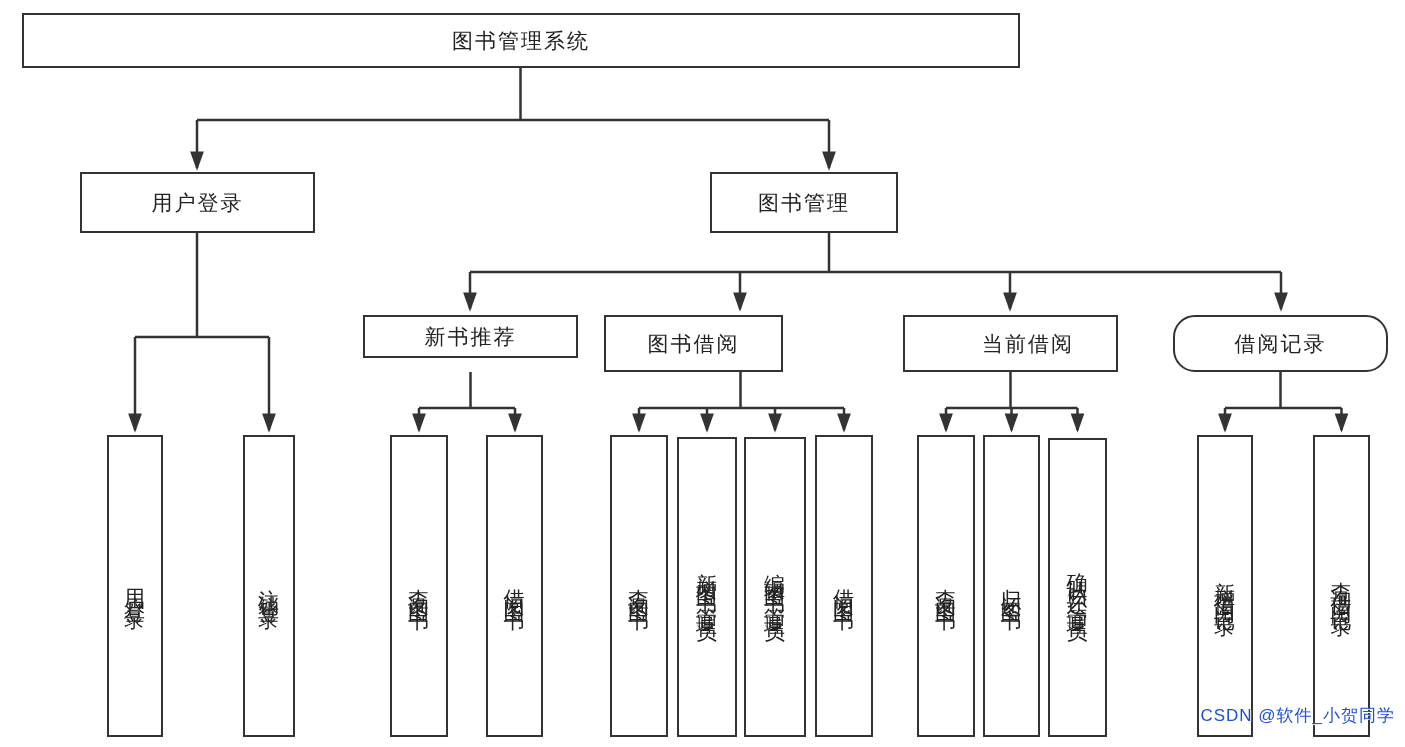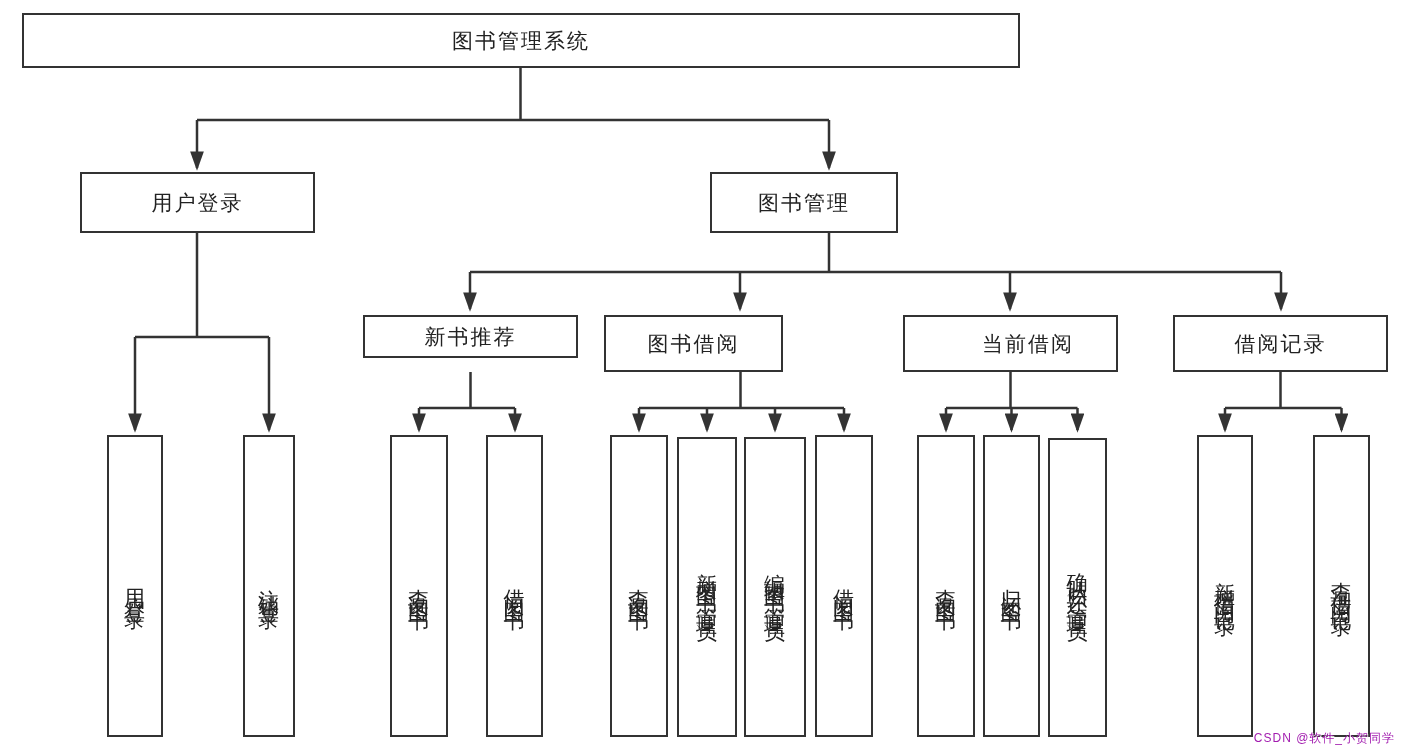--- a/index.html
+++ b/index.html
@@ -39,23 +39,23 @@
     writing-mode: vertical-rl;
     text-orientation: mixed;
     font-size: 21px;
     letter-spacing: 7px;
     line-height: 1;
     color: #222222;
   }
   .watermark {
     position: absolute;
     right: 10px;
-    bottom: 0;
-    font-size: 12px;
-    color: #a21caf;
+    bottom: 20px;
+    font-size: 17px;
+    color: #1d4ed8;
     letter-spacing: 1px;
     text-shadow: 1px 1px 0 #ffffff;
     z-index: 5;
   }
 </style>
 </head>
 <body>
 
 <div class="canvas">
 
@@ -115,21 +115,21 @@
 
   <div class="node" style="left:363px; top:315px; width:215px; height:43px;">
     <span>新书推荐</span>
   </div>
   <div class="node" style="left:604px; top:315px; width:179px; height:57px;">
     <span>图书借阅</span>
   </div>
   <div class="node" style="left:903px; top:315px; width:215px; height:57px;padding-left:35px;">
     <span>当前借阅</span>
   </div>
-  <div class="node" style="left:1173px; top:315px; width:215px; height:57px;">
+  <div class="node" style="left:1173px; top:315px; width:215px; height:57px;border-radius:22px;">
     <span>借阅记录</span>
   </div>
 
   <div class="vnode" style="left:107px; top:435px; width:56px; height:302px;">
     <span>用户登录</span>
   </div>
   <div class="vnode" style="left:243px; top:435px; width:52px; height:302px;">
     <span>注销登录</span>
   </div>
 

